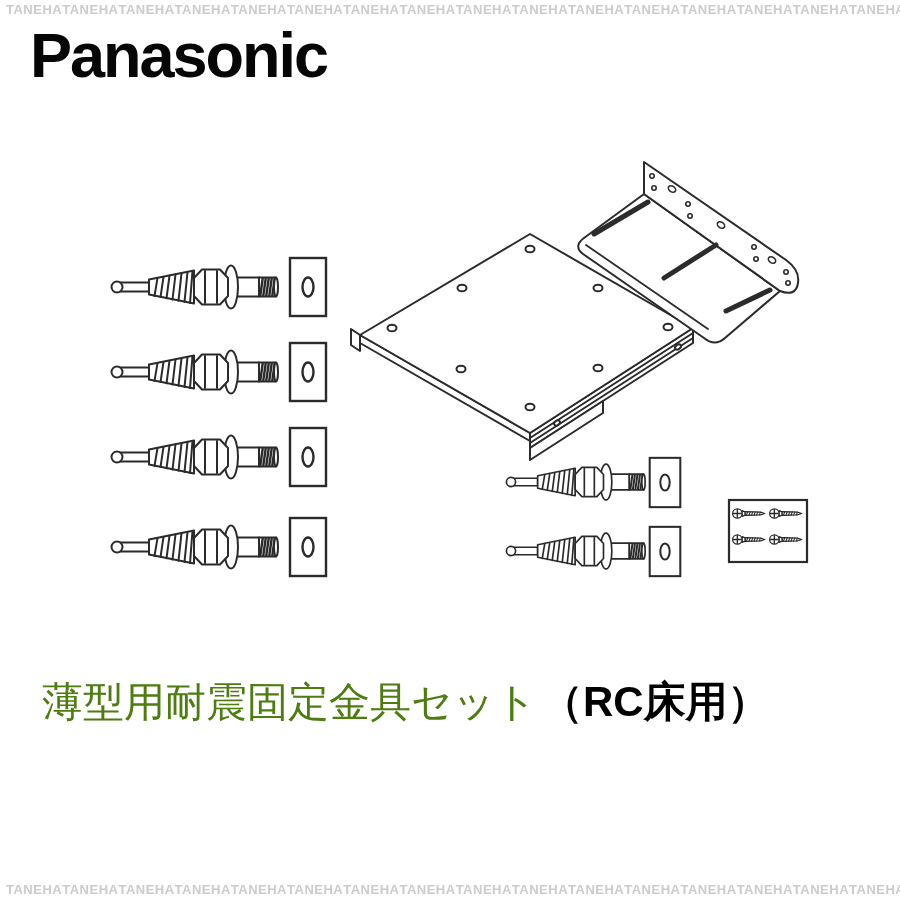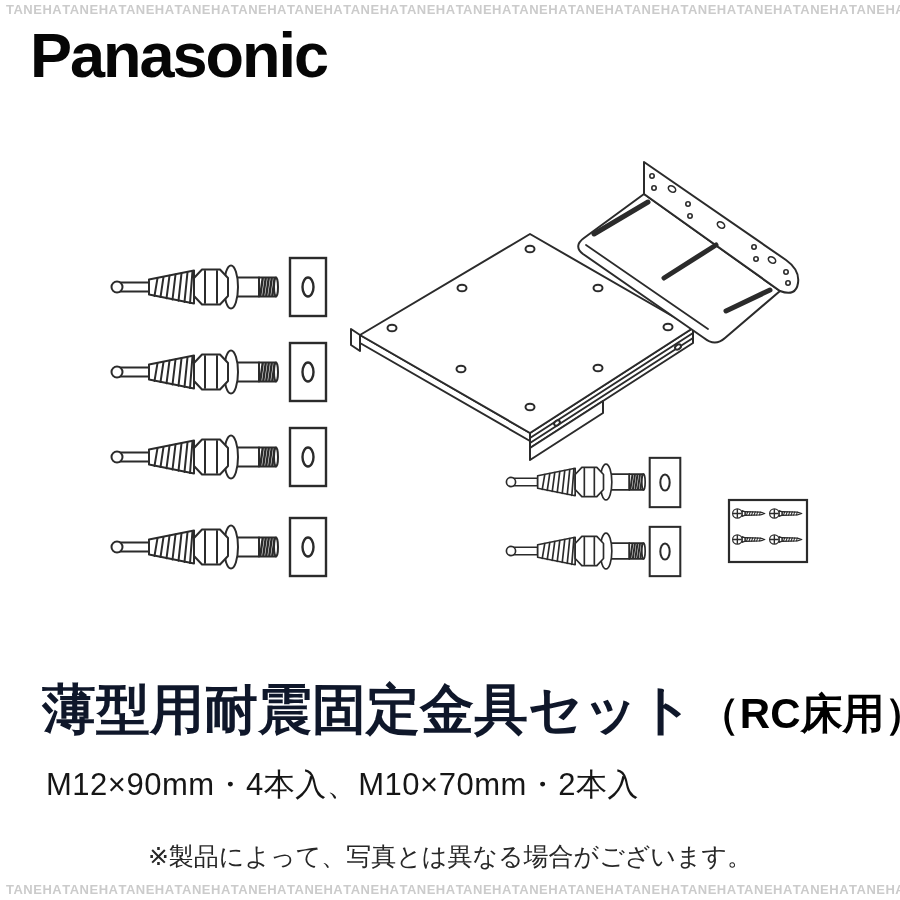--- a/index.html
+++ b/index.html
@@ -6,21 +6,21 @@
   .stage{position:relative;width:900px;height:900px;background:#ffffff;overflow:hidden;
          font-family:"Liberation Sans","DejaVu Sans",sans-serif;color:#111;}
   .wm-row{position:absolute;left:0;right:0;display:flex;justify-content:space-between;
           padding:0 6px;font-size:13px;letter-spacing:.5px;color:#cbcbcb;font-weight:600;}
   .wm-top{top:2px;}
   .wm-bottom{bottom:3px;}
   .logo{position:absolute;left:30px;top:24px;font-size:63px;font-weight:800;
         letter-spacing:-2px;color:#060606;line-height:1;text-align:center;}
   .drawing{position:absolute;}
   .title{position:absolute;left:42px;top:678px;white-space:nowrap;line-height:1.15;}
-  .title .main{font-size:54px;font-weight:700;color:#0f172a;}
+  .title .main{font-size:41px;font-weight:400;color:#4d7c0f;}
   .title .paren{font-size:42px;font-weight:800;color:#000;margin-left:4px;}
   .subtitle{position:absolute;left:46px;top:764px;font-size:31px;font-weight:500;
             color:#161616;letter-spacing:.5px;white-space:nowrap;}
   .note{position:absolute;left:0;right:0;top:840px;text-align:center;font-size:25px;
         font-weight:400;color:#272727;}
   svg{display:block;}
 </style>
 </head>
 <body>
 
@@ -193,16 +193,14 @@
     <rect x="2" y="2" width="78" height="62" fill="#fff" stroke="#2b2b2b" stroke-width="2.2"></rect>
     <use href="#screw" x="5" y="9" width="34" height="13"></use>
     <use href="#screw" x="42" y="9" width="34" height="13"></use>
     <use href="#screw" x="5" y="35" width="34" height="13"></use>
     <use href="#screw" x="42" y="35" width="34" height="13"></use>
   </svg>
 
   <div class="title">
     <span class="main">薄型用耐震固定金具セット</span><span class="paren">（RC床用）</span>
   </div>
-  <div class="subtitle">M12×90mm・4本入、M10×70mm・2本入</div>
-  <div class="note">※製品によって、写真とは異なる場合がございます。</div>
 
 </div>
 
 </body></html>

